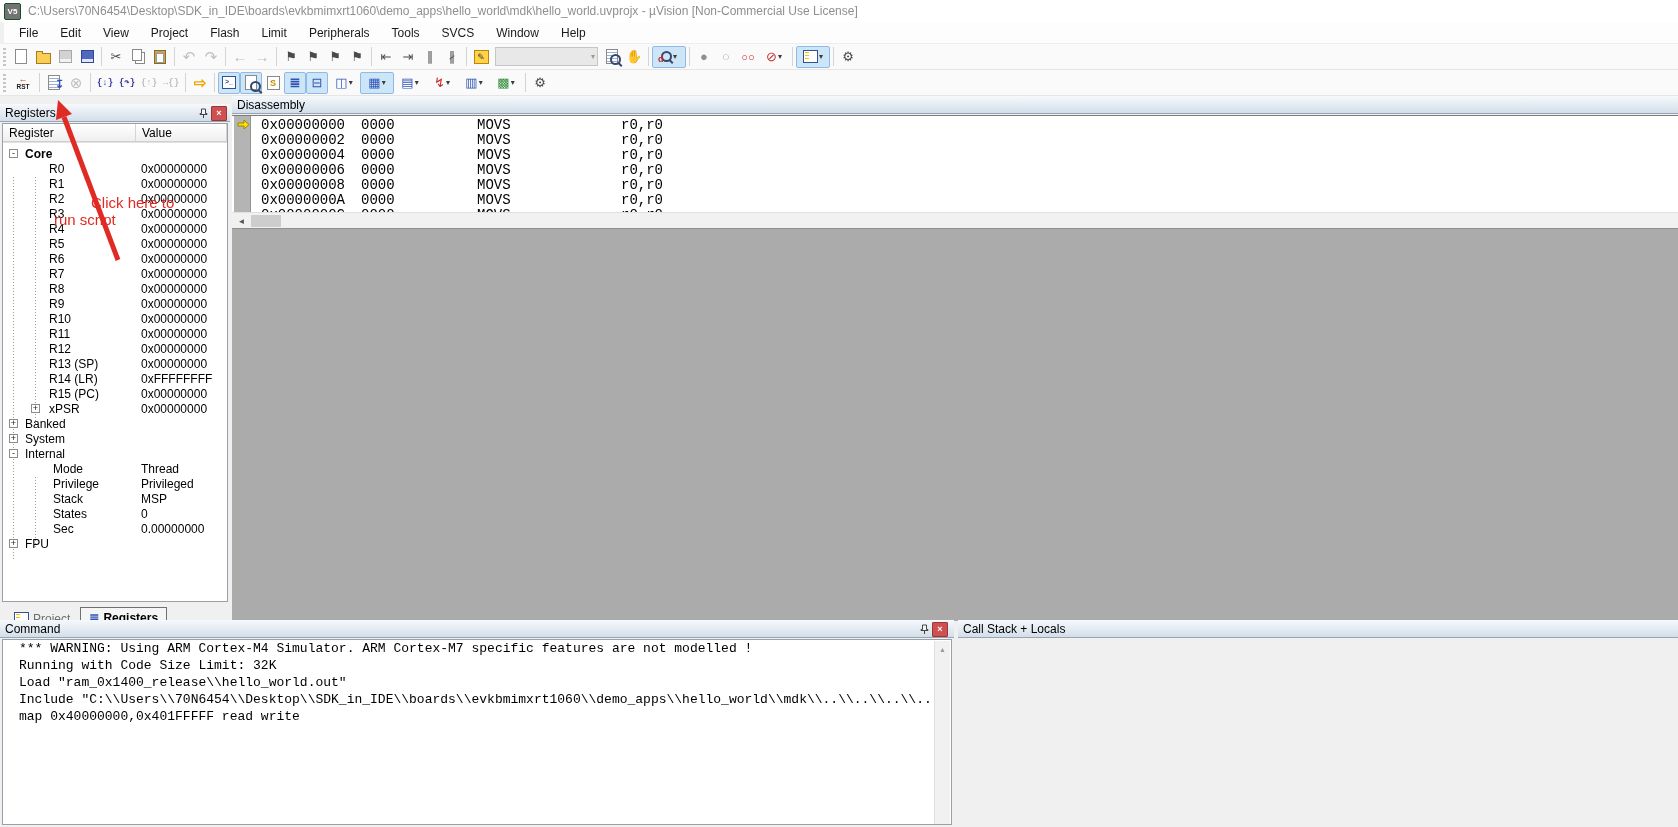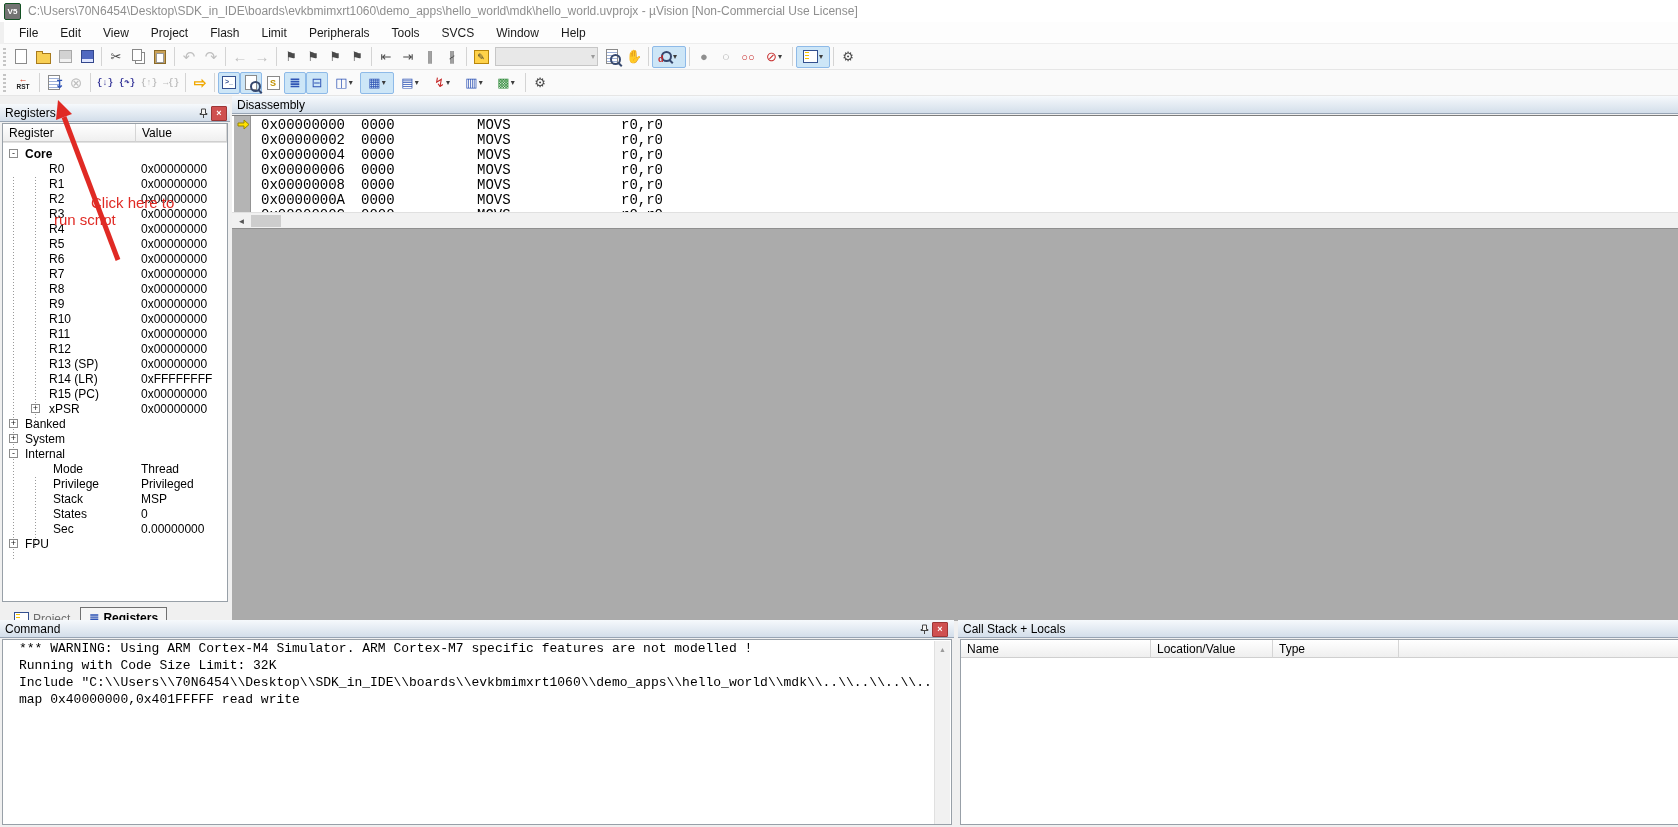--- a/index.html
+++ b/index.html
@@ -565,39 +565,32 @@
         <svg width="9" height="11" viewBox="0 0 9 11">
             <path d="M2.5 1 h4 v4.5 h1.5 v1 h-7 v-1 h1.5 z" fill="#f5f5f5" stroke="#444" stroke-width="1"></path>
             <line x1="4.5" y1="6.5" x2="4.5" y2="10" stroke="#444"></line>
           </svg>
         <span class="closebox">×</span>
       </span>
     </div>
     <div id="cmdcontent">
       <div class="cline">*** WARNING: Using ARM Cortex-M4 Simulator. ARM Cortex-M7 specific features are not modelled !</div>
       <div class="cline">Running with Code Size Limit: 32K</div>
+      <div class="cline">Load "ram_0x1400_release\\hello_world.out"</div>
       <div class="cline">Include "C:\\Users\\70N6454\\Desktop\\SDK_in_IDE\\boards\\evkbmimxrt1060\\demo_apps\\hello_world\\mdk\\..\\..\\..\\..</div>
       <div class="cline">map 0x40000000,0x401FFFFF read write</div>
       <div id="cmdvscroll">
         <span class="up">▲</span>
       </div>
     </div>
   </div>
 
   <div id="cspanel">
     <div id="cscap" class="caption">
       <span>Call Stack + Locals</span>
-    </div>
-    <div id="csbody">
-      <div id="cscols">
-        <span class="hcell c1">Name</span>
-        <span class="hcell c2">Location/Value</span>
-        <span class="hcell c3">Type</span>
-        <span class="hcell cf"></span>
-      </div>
     </div>
   </div>
 
   <svg id="anno-svg">
     <line x1="118" y1="260" x2="64" y2="117" stroke="#e02a24" stroke-width="5"></line>
     <polygon points="58,100 72,114 56,120" fill="#e02a24"></polygon>
   </svg>
   <div id="anno1" class="annotext">Click here to</div>
   <div id="anno2" class="annotext">run script</div>
 

